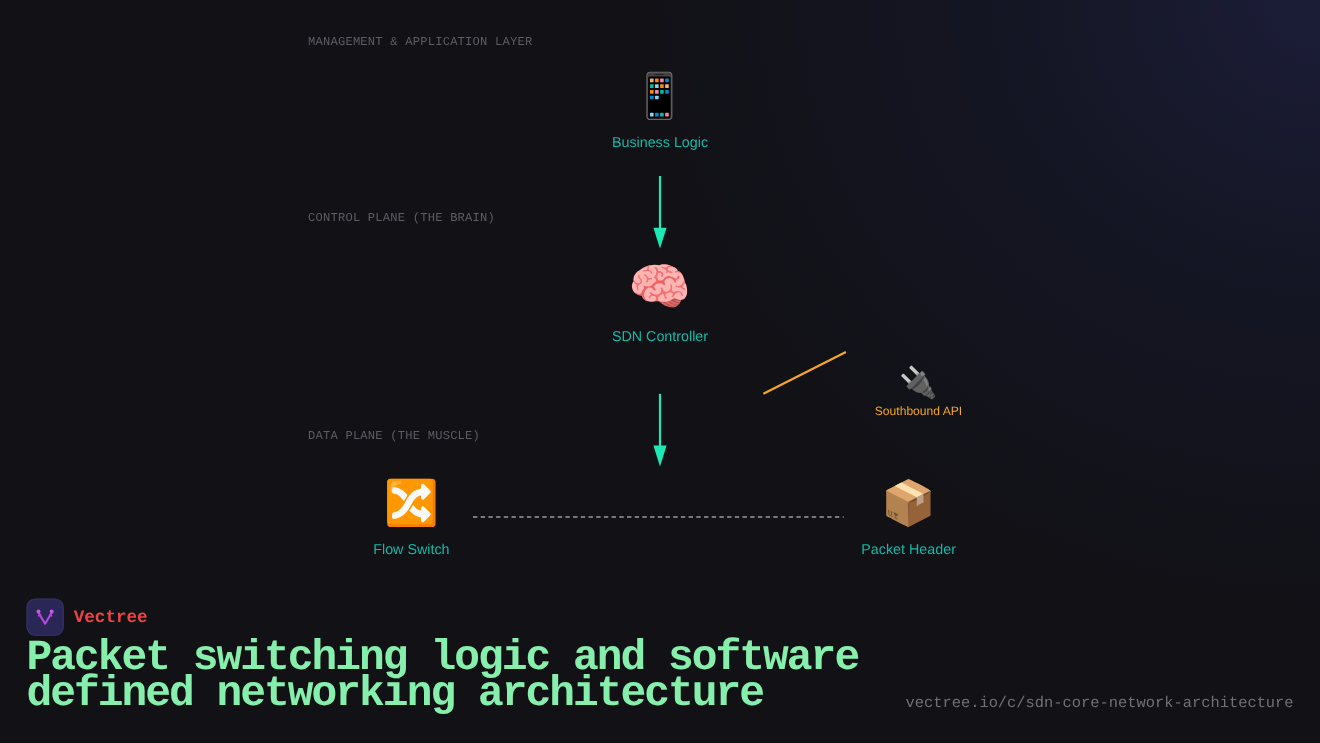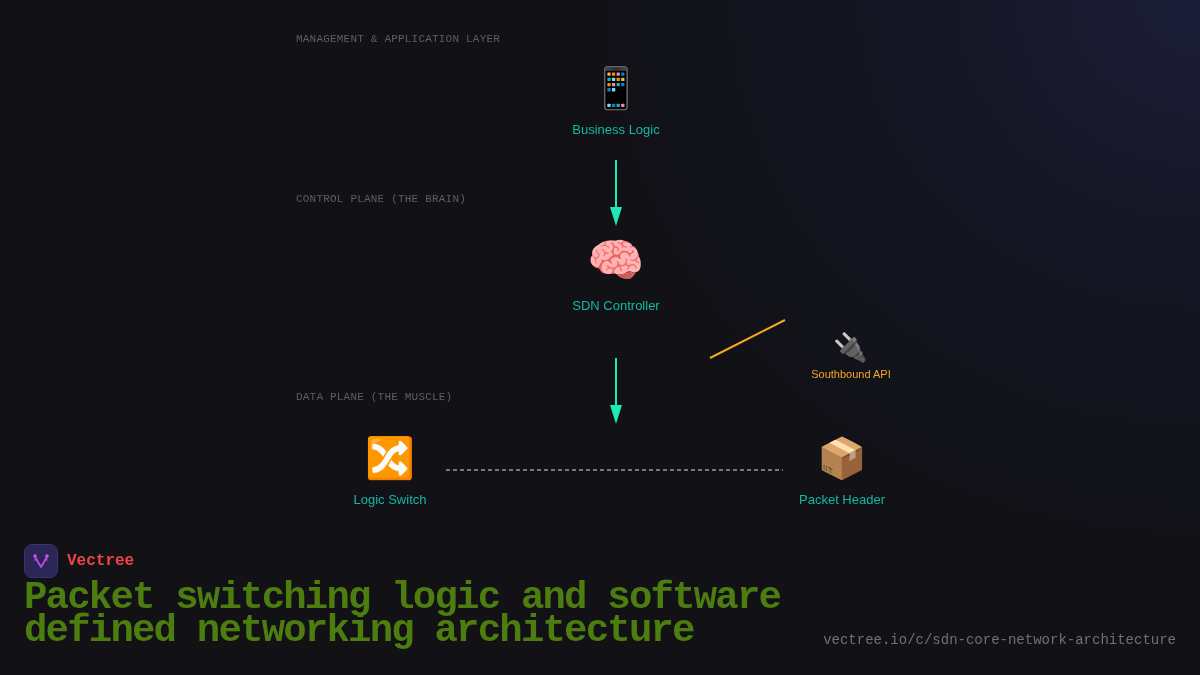--- a/index.html
+++ b/index.html
@@ -3,21 +3,21 @@
 <meta charset="utf-8">
 <style>
   html, body { margin: 0; padding: 0; }
   body {
     width: 1200px; height: 675px; overflow: hidden; position: relative;
     background-color: #111116;
     background-image:
       radial-gradient(ellipse 620px 560px at 1200px 0px, rgba(28,30,58,0.95) 0%, rgba(24,26,48,0.6) 40%, rgba(17,17,22,0) 100%);
     font-family: "Liberation Sans", sans-serif;
   }
-  .canvas { position: absolute; left: 0; top: 0; width: 1090px; height: 675px; margin-left: 16px; }
+  .canvas { position: absolute; left: 0; top: 0; width: 1090px; height: 675px; }
   .layer-label {
     position: absolute; left: 280px;
     font-family: "Liberation Mono", monospace; font-size: 11px;
     color: #5d5d63; letter-spacing: 0.2px; white-space: nowrap;
   }
   .node { position: absolute; text-align: center; transform: translateX(-50%); }
   .node .icon {
     display: block; margin: 0 auto; font-size: 40px; line-height: 48px; height: 48px;
     font-family: "DejaVu Sans", sans-serif;
   }
@@ -33,21 +33,21 @@
     background: #2a2656; border: 1px solid #3a3470;
     display: flex; align-items: center; justify-content: center;
   }
   .brand-name {
     margin-left: 9px; font-family: "Liberation Mono", monospace; font-weight: bold;
     font-size: 16px; color: #ef4444;
   }
   .title {
     position: absolute; left: 24px; top: 582px; margin: 0;
     font-family: "Liberation Mono", monospace; font-weight: bold;
-    font-size: 39px; line-height: 33px; color: #4d7c0f; letter-spacing: -1.8px;
+    font-size: 39px; line-height: 33px; color: #86efac; letter-spacing: -1.8px;
     white-space: pre-line;
   }
   .url {
     position: absolute; right: 24px; top: 632px;
     font-family: "Liberation Mono", monospace; font-size: 14px; color: #707076;
   }
 </style>
 </head>
 <body>
 
@@ -80,21 +80,21 @@
     <span class="label">SDN Controller</span>
   </div>
 
   <div class="node small" style="left:835px; top:332px;">
     <span class="icon">🔌</span>
     <span class="label" style="color:#f5a623;">Southbound API</span>
   </div>
 
   <div class="node" style="left:374px; top:434px;">
     <span class="icon">🔀</span>
-    <span class="label">Logic Switch</span>
+    <span class="label">Flow Switch</span>
   </div>
 
   <div class="node" style="left:826px; top:434px;">
     <span class="icon">📦</span>
     <span class="label">Packet Header</span>
   </div>
 
 </div>
 
 <div class="brand">

